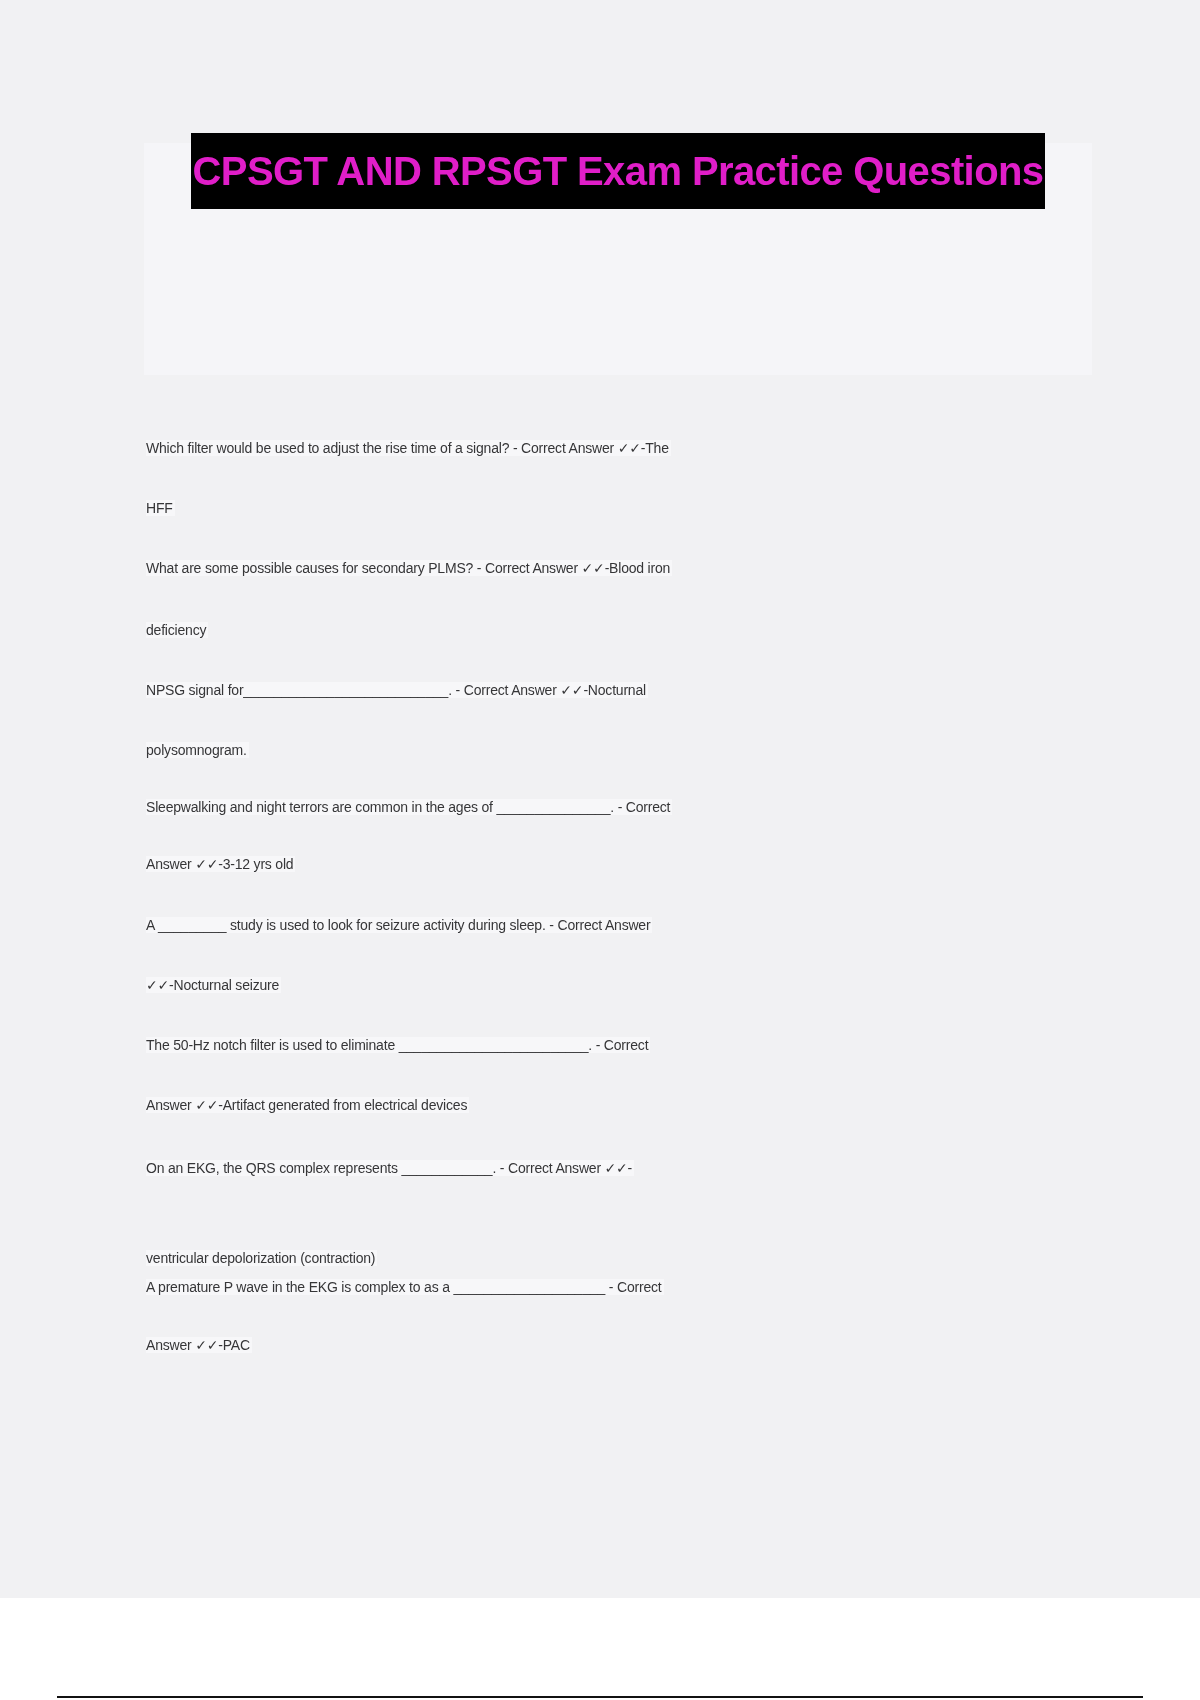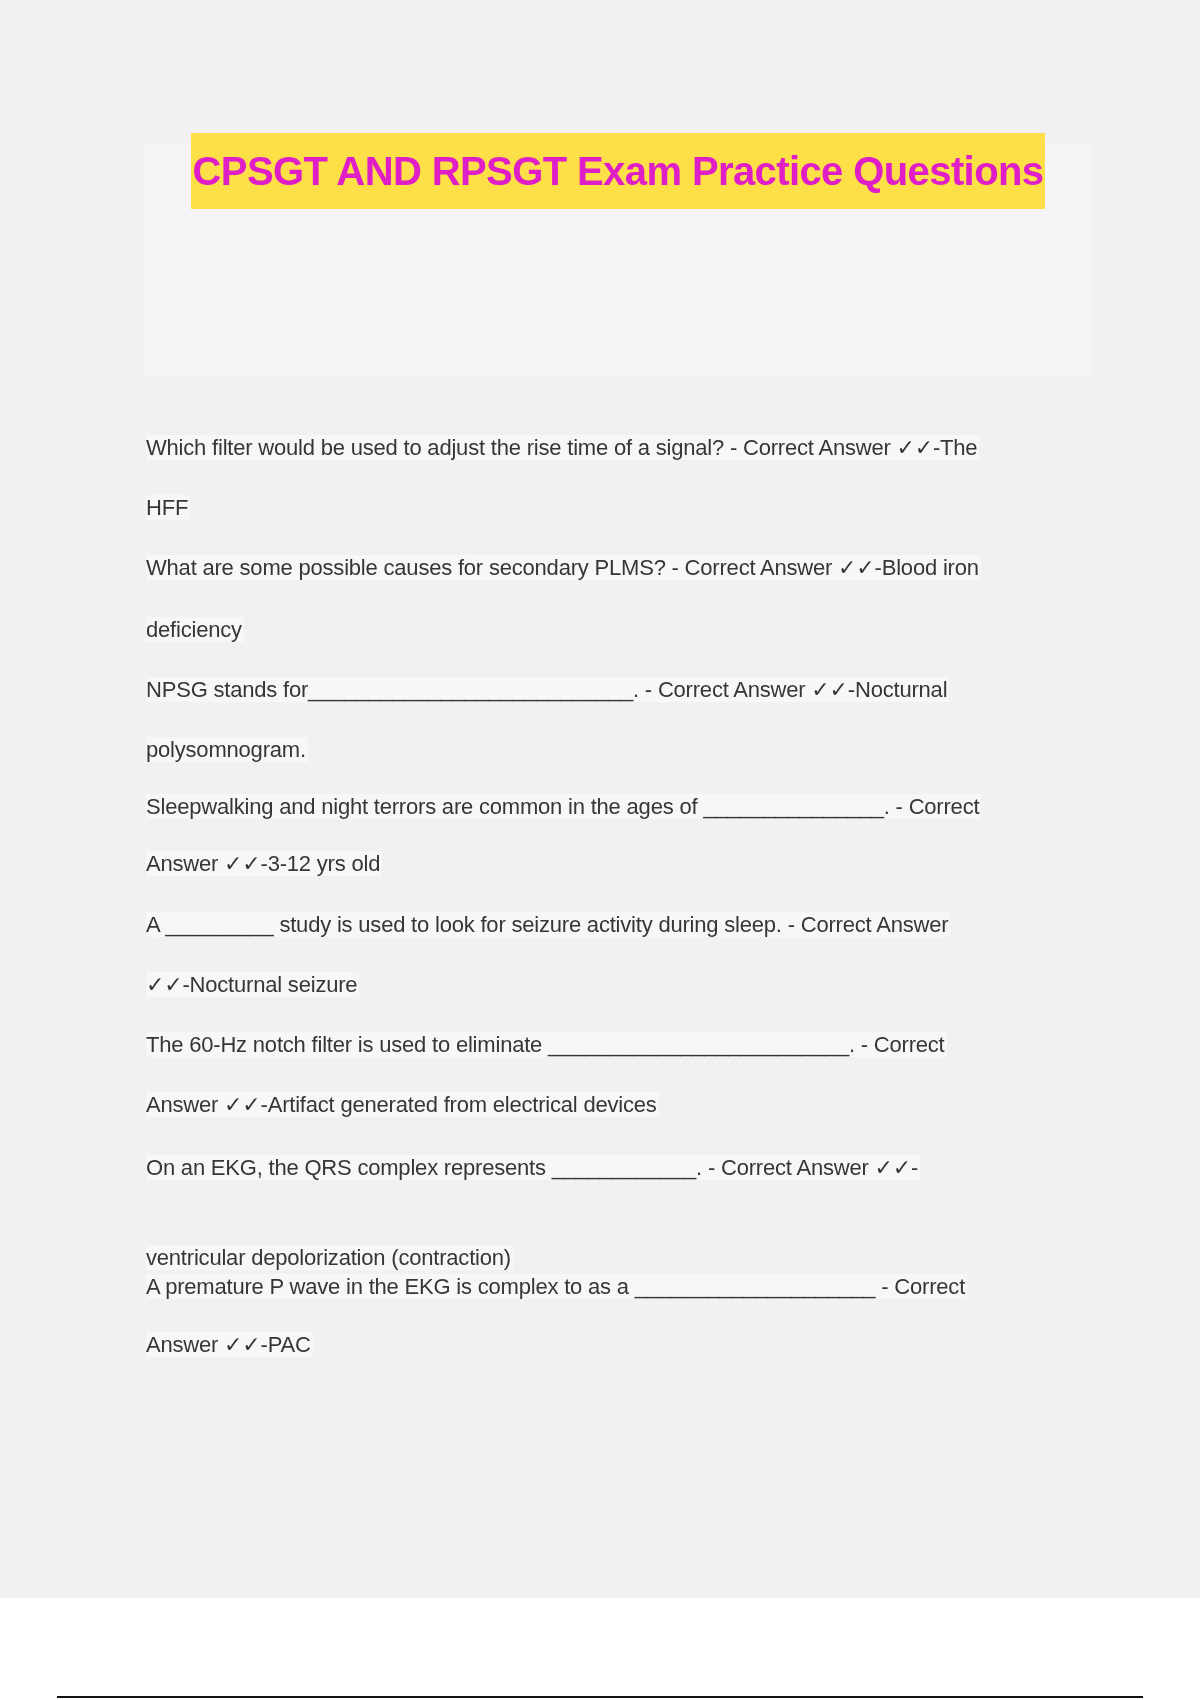--- a/index.html
+++ b/index.html
@@ -35,39 +35,39 @@
       left: 0;
       width: 948px;
       text-align: center;
       font-family: "Liberation Sans", sans-serif;
       font-weight: bold;
       font-size: 40px;
       line-height: 50px;
       letter-spacing: -0.6px;
     }
     .title-line span {
-      background: #fde047;
+      background: #000000;
       color: #e01ec8;
       padding: 16px 2px;
     }
     .t1 { top: 3px; }
     .t2 { top: 80px; }
     .t3 { top: 156px; }
 
     .qa {
       position: absolute;
       left: 146px;
       top: 420px;
       width: 940px;
     }
     .line {
       position: absolute;
       left: 0;
       white-space: pre;
-      font-size: 22px;
+      font-size: 14px;
       line-height: 34px;
       color: #363638;
       letter-spacing: -0.2px;
     }
     .line span {
       background: #f7f7f9;
       padding: 0 2px 0 0;
     }
     .footer-rule {
       position: absolute;
@@ -84,27 +84,27 @@
 <div class="page">
   <div class="title-box">
     <div class="title-line t1"><span>CPSGT AND RPSGT Exam Practice Questions</span></div>
   </div>
 
   <div class="qa">
     <div class="line" style="top:11px"><span>Which filter would be used to adjust the rise time of a signal? - Correct Answer ✓✓-The</span></div>
     <div class="line" style="top:71px"><span>HFF</span></div>
     <div class="line" style="top:131px"><span>What are some possible causes for secondary PLMS? - Correct Answer ✓✓-Blood iron</span></div>
     <div class="line" style="top:193px"><span>deficiency</span></div>
-    <div class="line" style="top:253px"><span>NPSG stands for___________________________. - Correct Answer ✓✓-Nocturnal</span></div>
+    <div class="line" style="top:253px"><span>NPSG signal for___________________________. - Correct Answer ✓✓-Nocturnal</span></div>
     <div class="line" style="top:313px"><span>polysomnogram.</span></div>
     <div class="line" style="top:370px"><span>Sleepwalking and night terrors are common in the ages of _______________. - Correct</span></div>
     <div class="line" style="top:427px"><span>Answer ✓✓-3-12 yrs old</span></div>
     <div class="line" style="top:488px"><span>A _________ study is used to look for seizure activity during sleep. - Correct Answer</span></div>
     <div class="line" style="top:548px"><span>✓✓-Nocturnal seizure</span></div>
-    <div class="line" style="top:608px"><span>The 60-Hz notch filter is used to eliminate _________________________. - Correct</span></div>
+    <div class="line" style="top:608px"><span>The 50-Hz notch filter is used to eliminate _________________________. - Correct</span></div>
     <div class="line" style="top:668px"><span>Answer ✓✓-Artifact generated from electrical devices</span></div>
     <div class="line" style="top:731px"><span>On an EKG, the QRS complex represents ____________. - Correct Answer ✓✓-</span></div>
     <div class="line" style="top:821px"><span>ventricular depolorization (contraction)</span></div>
     <div class="line" style="top:850px"><span>A premature P wave in the EKG is complex to as a ____________________ - Correct</span></div>
     <div class="line" style="top:908px"><span>Answer ✓✓-PAC</span></div>
   </div>
 </div>
 
 <div class="footer-rule"></div>
 

